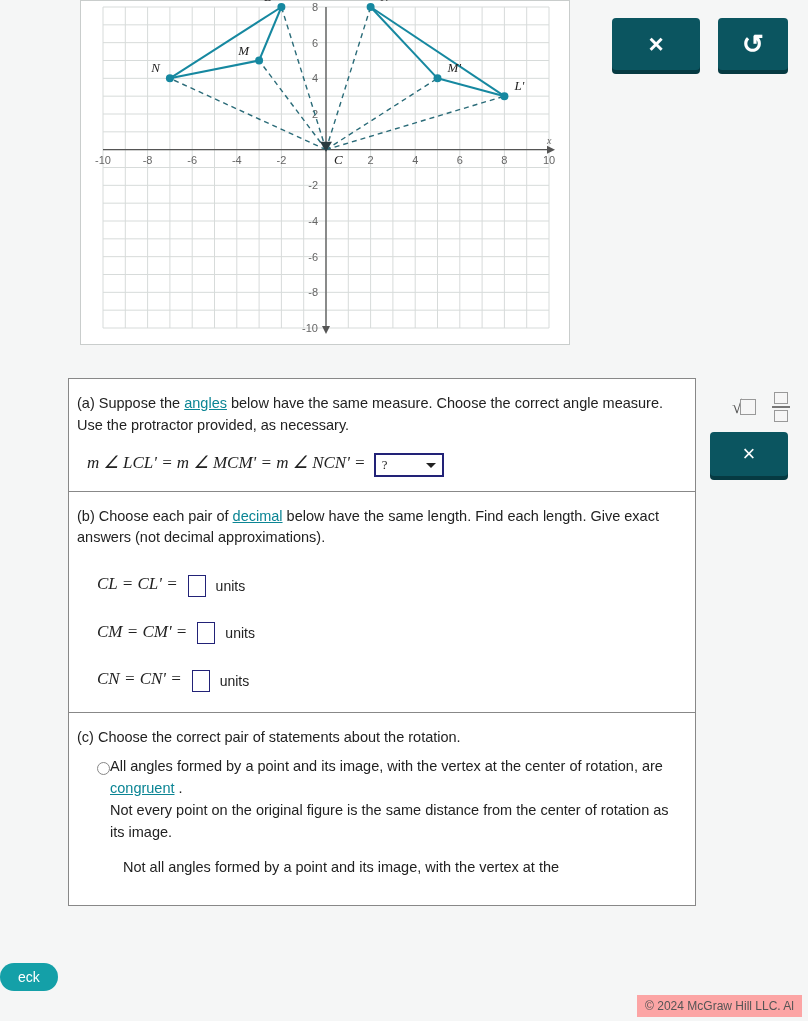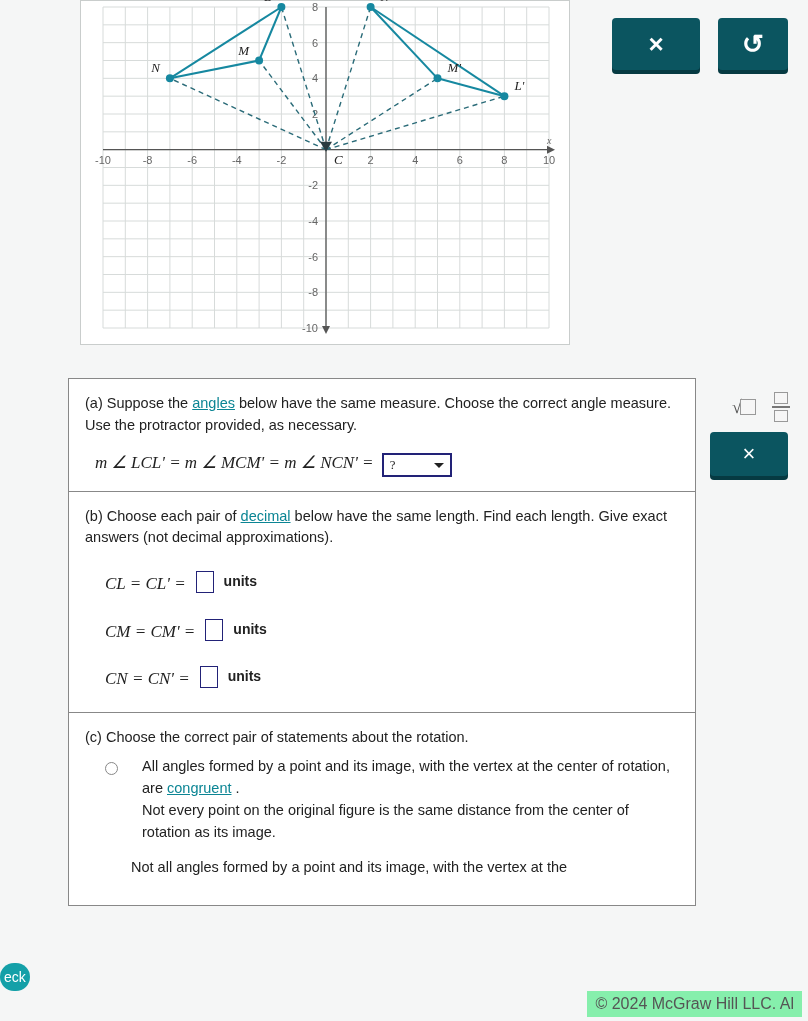--- a/index.html
+++ b/index.html
@@ -10,47 +10,47 @@
   .graph-panel { position:absolute; left:80px; top:0; width:490px; height:345px; background:#fff; border:1px solid #c9cdcc; }
   .graph-inner { position:absolute; left:10px; top:-6px; width:470px; height:345px; }
 
   
   .top-actions { position:absolute; right:20px; top:18px; display:flex; gap:18px; }
   .act-btn { width:88px; height:52px; background:#0b5560; border-radius:4px; display:flex; align-items:center; justify-content:center; color:#fff; font-size:26px; font-weight:bold; box-shadow:0 4px 0 #063a42; cursor:pointer; }
   .act-btn.small { width:70px; }
 
   
   .qtable { position:absolute; left:68px; top:378px; width:628px; border:1px solid #888; border-collapse:collapse; background:#fff; }
-  .qtable td { border:1px solid #888; padding:14px 16px; vertical-align:top; font-size:14.5px; line-height:1.5; color:#222; }
+  .qtable td { border:1px solid #888; padding:14px 8px; vertical-align:top; font-size:14.5px; line-height:1.5; color:#222; }
   .term { color:#0b8594; text-decoration:underline; cursor:pointer; }
   .mathline { margin:14px 0 0 10px; font-style:italic; font-family:'Times New Roman',serif; font-size:17px; }
   .angle { display:inline-block; transform:translateY(-1px); }
   .dropdown { display:inline-flex; align-items:center; justify-content:space-between; width:70px; height:24px; border:2px solid #227; background:#fff; font-size:13px; font-style:normal; padding:0 6px; margin-left:4px; vertical-align:middle; cursor:pointer; }
   .dropdown::after { content:""; border:5px solid transparent; border-top-color:#222; transform:translateY(3px); }
 
-  .segline { margin:22px 0 6px 20px; font-style:italic; font-family:'Times New Roman',serif; font-size:17px; display:flex; align-items:flex-start; gap:10px; }
+  .segline { margin:22px 0 6px 20px; font-style:italic; font-family:'Times New Roman',serif; font-size:17px; display:flex; align-items:flex-end; gap:10px; }
   .blank { display:inline-block; width:18px; height:22px; border:1px solid #227; background:#fff; }
-  .units-lbl { font-style:normal; font-family:Arial; font-size:14px;font-weight:bold; }
-
-  .radio-row { display:flex; gap:24px; margin:8px 0 0 20px; }
+  .units-lbl { font-style:normal; font-family:Arial; font-size:14px; }
+
+  .radio-row { display:flex; gap:0; margin:8px 0 0 20px; }
   .radio { width:13px; height:13px; border:1px solid #888; border-radius:50%; margin-top:6px; flex:none; }
 
   
   .toolbox { position:absolute; right:12px; top:382px; width:86px; }
   .toolbox-row { display:flex; gap:16px; align-items:center; justify-content:flex-end; padding:10px 6px; }
   .tool-sqrt { display:inline-flex; align-items:center; font-family:'Times New Roman',serif; font-size:18px; color:#555; cursor:pointer; }
   .tool-sqrt .box { display:inline-block; width:16px; height:16px; border:1px solid #999; background:#f6f6f6; margin-left:-2px; }
   .tool-frac { display:inline-flex; flex-direction:column; align-items:center; font-size:0; cursor:pointer; }
   .tool-frac .b { width:14px; height:12px; border:1px solid #999; background:#f6f6f6; }
   .tool-frac .bar { width:18px; height:2px; background:#777; margin:2px 0; }
   .tool-x-bar { height:44px; background:#0b5560; border-radius:4px; display:flex; align-items:center; justify-content:center; color:#fff; font-size:22px; width:78px; box-shadow:0 4px 0 #063a42; cursor:pointer; }
 
   
-  .check-btn { position:absolute; left:0; bottom:30px; padding:6px 4px; background:#14a0a8; color:#fff; border-radius:16px; font-size:14px; }
-  .copyright { position:absolute; right:6px; bottom:4px; font-size:16px; color:#555; background:#86efac; padding:4px 8px; }
+  .check-btn { position:absolute; left:0; bottom:30px; padding:6px 18px; background:#14a0a8; color:#fff; border-radius:16px; font-size:14px; }
+  .copyright { position:absolute; right:6px; bottom:4px; font-size:12px; color:#555; background:#fca5a5; padding:4px 8px; }
 
   
   .gl { font:11px Arial; fill:#666; }
   .pl { font:italic 13px 'Times New Roman',serif; fill:#222; }
   .x-lbl { font:italic 10px 'Times New Roman',serif; fill:#666; }
 </style>
 </head>
 <body>
 
 <div class="viewport">

